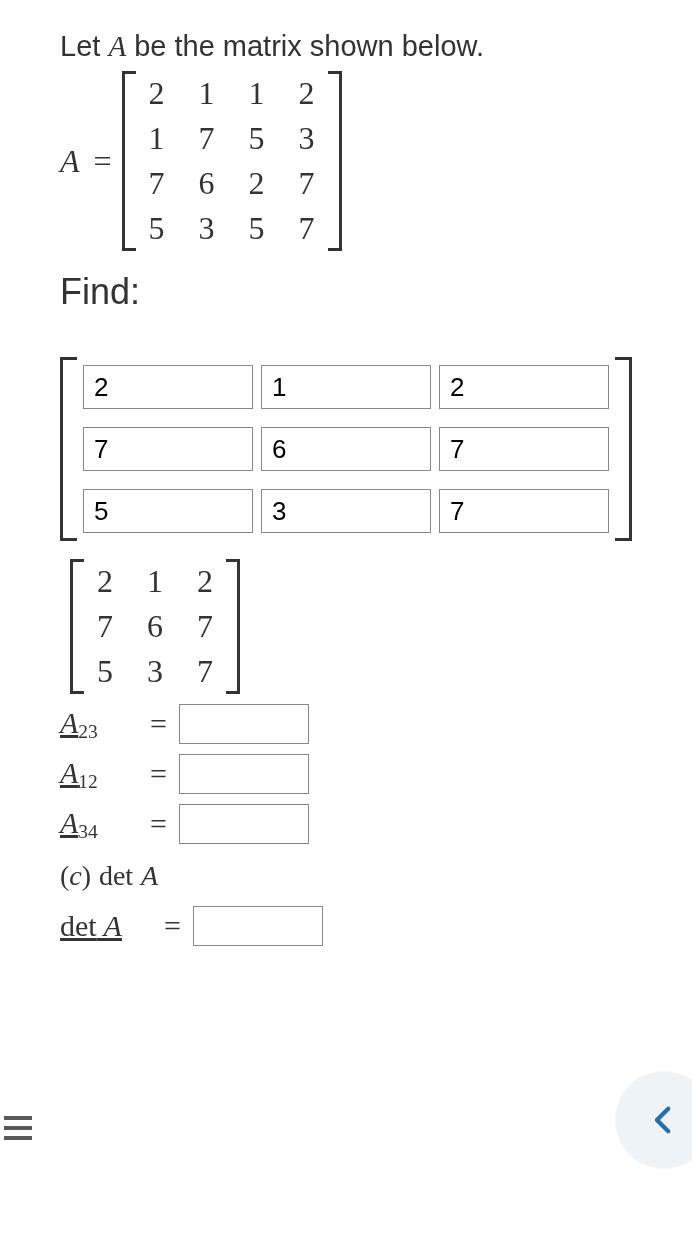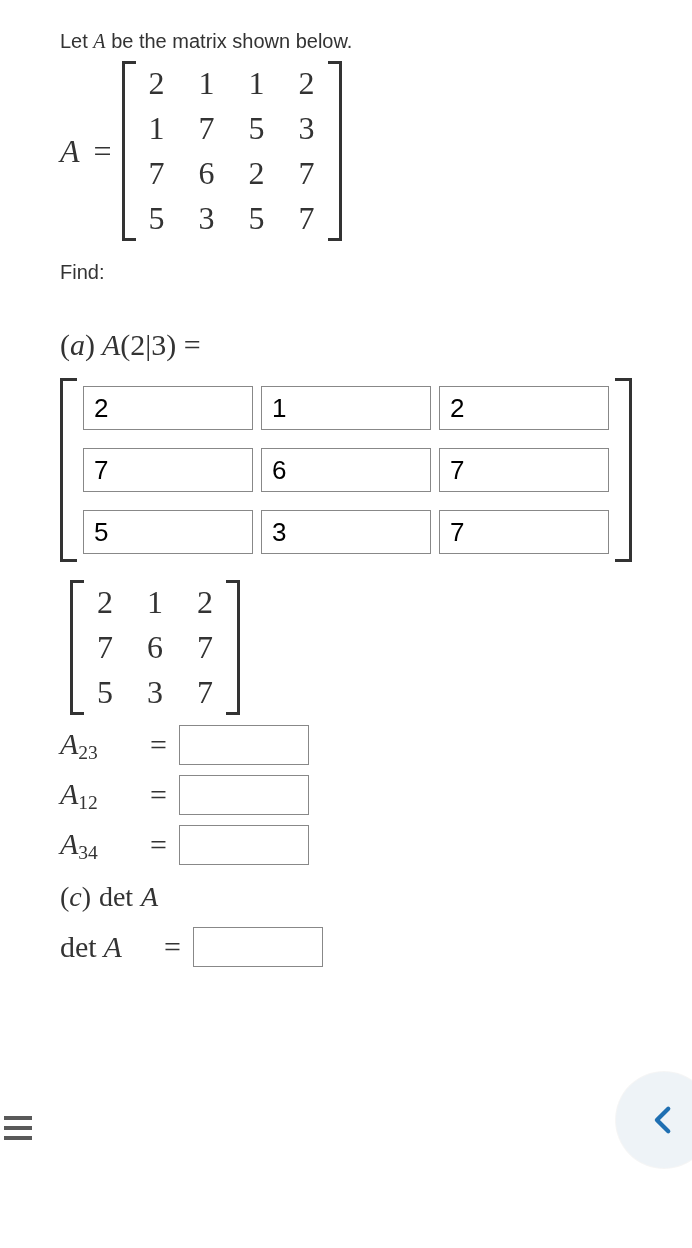--- a/index.html
+++ b/index.html
@@ -1,49 +1,49 @@
 <!DOCTYPE html>
 <html><head>
 <meta charset="utf-8">
 <style>
   html,body{margin:0;padding:0;background:#fff;font-family:Arial,Helvetica,sans-serif;color:#333;}
   .page{width:692px;min-height:1248px;position:relative;box-sizing:border-box;padding:30px 60px 40px 60px;}
-  .prompt{font-size:20px;margin-bottom:0;}
+  .prompt{font-size:29px;margin-bottom:0;}
   .mi{font-family:'Times New Roman',serif;font-style:italic;}
   .mn{font-family:'Times New Roman',serif;}
   .eqrow{display:flex;align-items:center;margin:8px 0 20px 0;}
   .Aeq{font-family:'Times New Roman',serif;font-style:italic;font-size:32px;margin-right:10px;}
   .eqop{font-family:'Times New Roman',serif;font-size:32px;margin:0 10px 0 4px;}
   .bigmat{display:flex;align-items:stretch;}
   .bracket{width:14px;display:flex;flex-direction:column;}
   .bracket.l .t{border-top:3px solid #333;border-left:3px solid #333;height:12px;}
   .bracket.l .m{border-left:3px solid #333;flex:1;}
   .bracket.l .b{border-bottom:3px solid #333;border-left:3px solid #333;height:12px;}
   .bracket.r .t{border-top:3px solid #333;border-right:3px solid #333;height:12px;}
   .bracket.r .m{border-right:3px solid #333;flex:1;}
   .bracket.r .b{border-bottom:3px solid #333;border-right:3px solid #333;height:12px;}
   .mgrid{display:grid;font-family:'Times New Roman',serif;font-size:32px;padding:4px 10px;}
   .mgrid4{grid-template-columns:repeat(4,auto);column-gap:28px;row-gap:8px;}
   .mgrid3{grid-template-columns:repeat(3,auto);column-gap:28px;row-gap:8px;}
   .mcell{text-align:center;min-width:22px;}
-  .find{font-size:20px;margin:10px 0 44px 0;}
+  .find{font-size:36px;margin:10px 0 44px 0;}
   .partlabel{font-family:'Times New Roman',serif;font-size:30px;font-style:italic;margin-bottom:16px;}
   .partlabel .pn{font-style:normal;}
   .inputmat{display:flex;align-items:stretch;margin-bottom:18px;}
   .inputmat .bracket{width:20px;}
   .inputmat .bracket .t,.inputmat .bracket .b{height:28px;}
   .igrid{display:grid;grid-template-columns:repeat(3,170px);column-gap:8px;row-gap:18px;padding:8px 6px;}
   .txtin{height:44px;box-sizing:border-box;border:1px solid #888;font-size:26px;padding:4px 10px;font-family:Arial,Helvetica,sans-serif;color:#000;background:#fff;}
   .txtin.small{width:130px;height:40px;font-size:22px;}
   .partb{font-size:28px;margin:18px 0 14px 0;}
   .partb .lbl{font-family:'Times New Roman',serif;font-style:italic;}
   .partb .pn{font-family:'Times New Roman',serif;}
   .sub{font-size:0.65em;vertical-align:-0.25em;font-style:normal;}
   .cofrow{display:flex;align-items:center;margin:10px 0;font-family:'Times New Roman',serif;font-size:30px;}
-  .cofrow .lhs{min-width:86px;font-style:italic;}
+  .cofrow .lhs{min-width:86px;font-style:italic;text-decoration:underline;}
   .cofrow .eq{margin:0 12px 0 4px;}
   .hamburger{position:absolute;left:4px;bottom:100px;width:40px;height:40px;display:flex;flex-direction:column;justify-content:center;gap:6px;}
   .hamburger div{height:4px;background:#595959;width:28px;}
   .navbtn{position:absolute;right:-20px;bottom:80px;width:96px;height:96px;border-radius:50%;background:#eef3f7;display:flex;align-items:center;justify-content:center;box-shadow:0 0 0 1px rgba(0,0,0,0.04);}
   .navbtn svg{width:34px;height:34px;}
 </style>
 </head>
 <body>
 
 <div class="page">
@@ -82,23 +82,20 @@
       <div class="bracket r">
           <div class="t"></div>
           <div class="m"></div>
           <div class="b"></div>
         </div>
     </div>
   </div>
 
   <div class="find">Find:</div>
 
-  <div class="partlabel">
-    <span class="pn">(</span>a<span class="pn">)</span> <span>A</span><span class="pn">(2|3) =</span>
-  </div>
 
   <div class="inputmat">
     <div class="bracket l">
         <div class="t"></div>
         <div class="m"></div>
         <div class="b"></div>
       </div>
     <div class="igrid">
       <input class="txtin" value="2" style="">
       <input class="txtin" value="1" style="">

